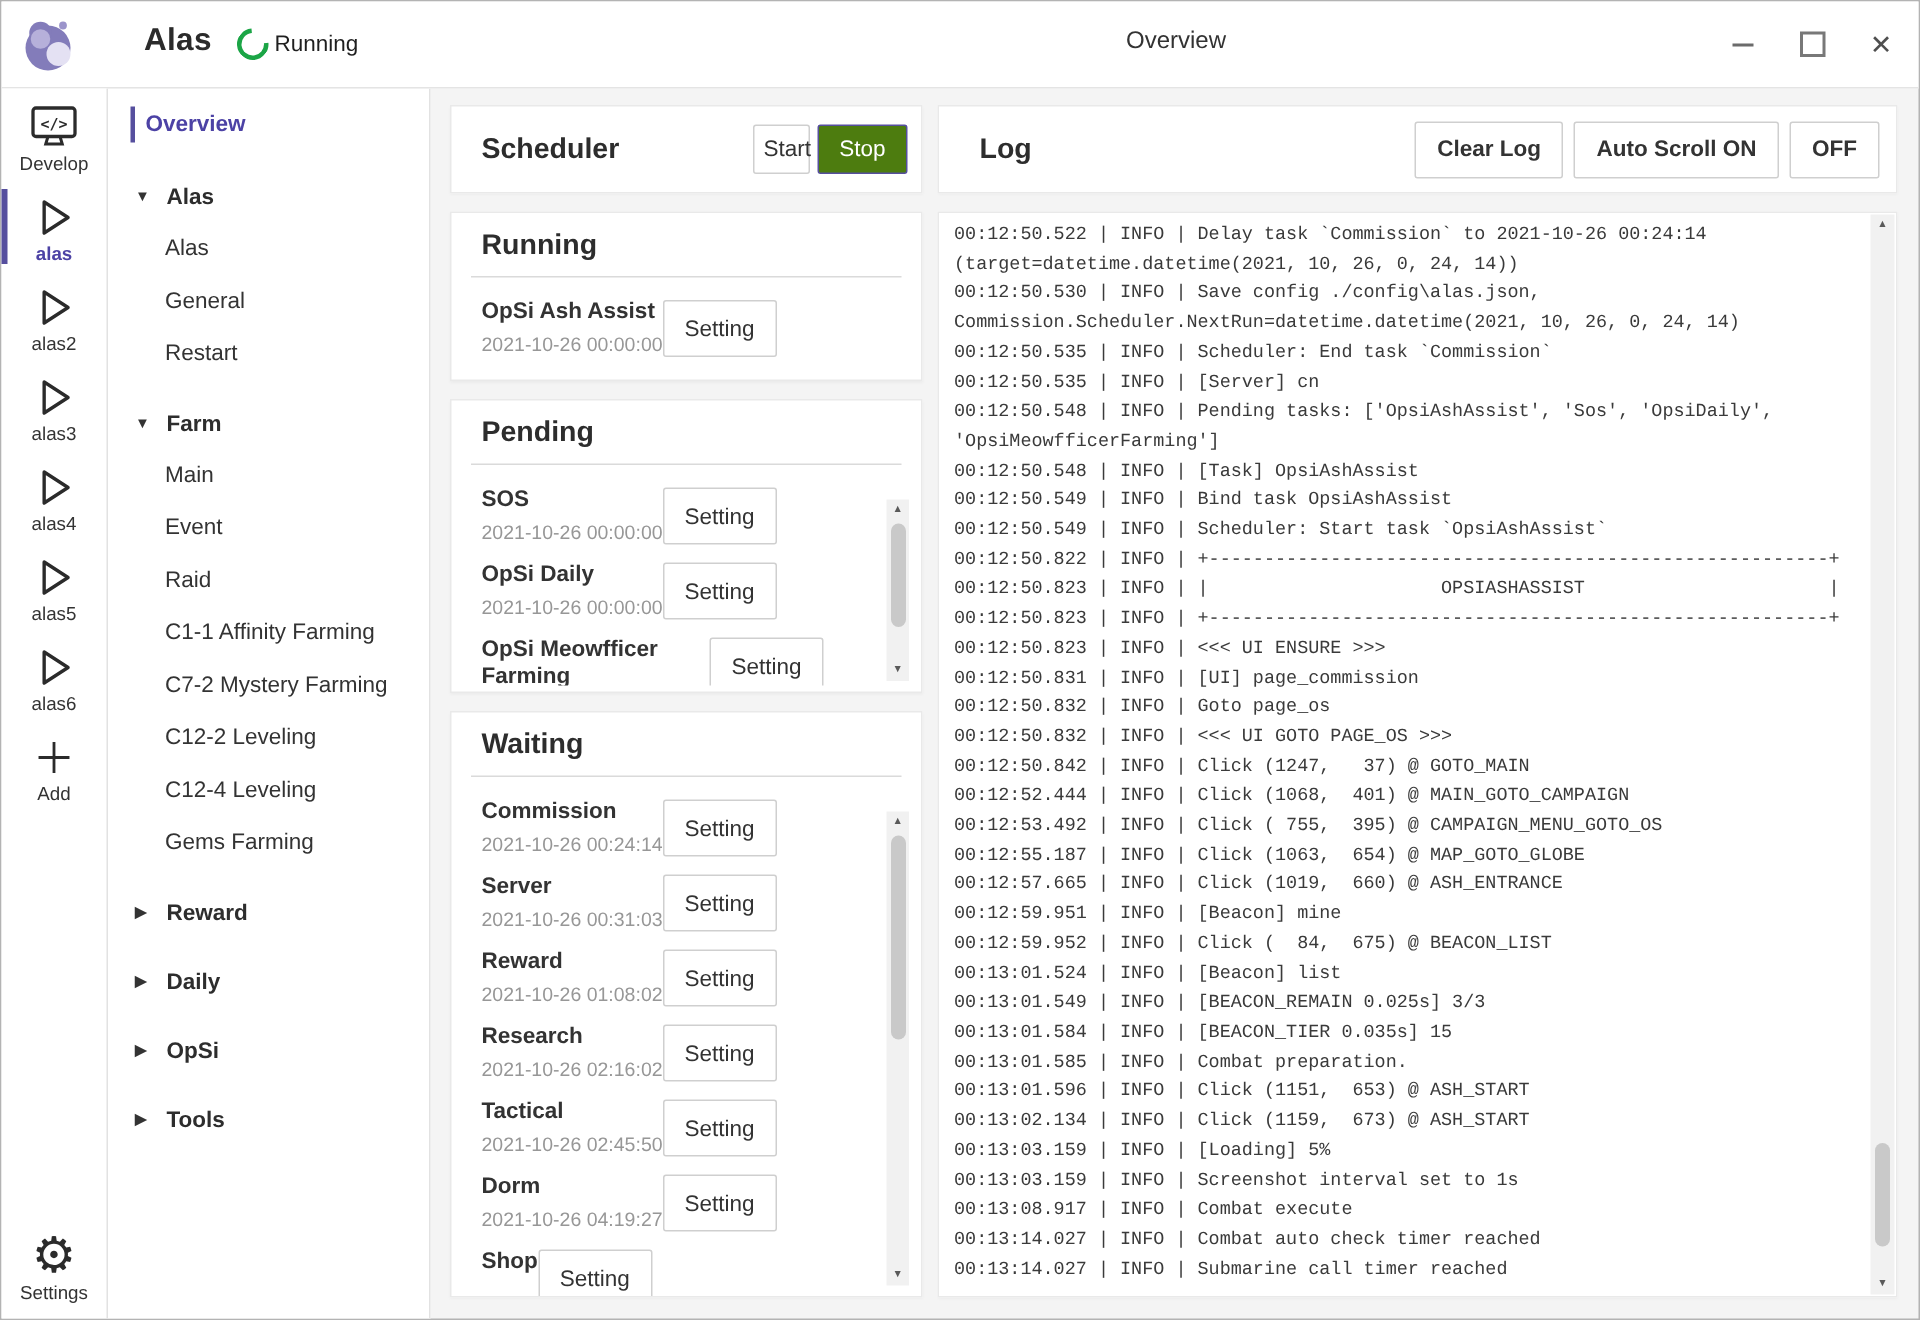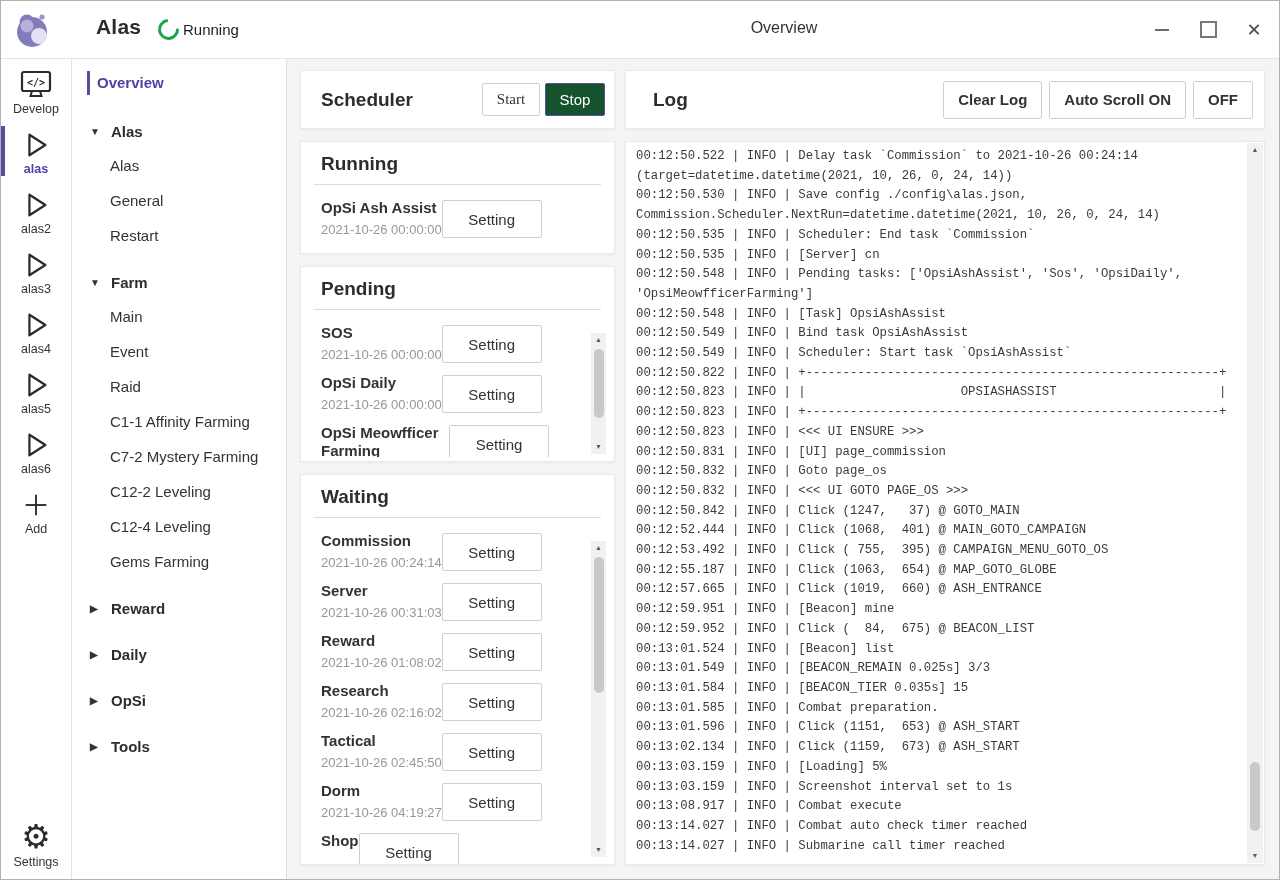--- a/index.html
+++ b/index.html
@@ -39,35 +39,35 @@
 
   .content{flex:1;display:flex;gap:10px;padding:11px 14px 14px 13px;box-sizing:border-box;}
   .col-mid{width:315px;flex:none;display:flex;flex-direction:column;gap:12px;}
   .col-log{flex:1;display:flex;flex-direction:column;gap:12px;min-width:0;}
   .panel{background:#fff;border:1px solid #e9e9e9;box-shadow:0 1px 2px rgba(0,0,0,.04);box-sizing:border-box;}
   .panel h2{margin:0;font-size:19px;font-weight:600;color:#2d2d2d;}
 
   .scheduler{height:59px;flex:none;display:flex;align-items:center;padding:0 9px 0 20px;}
   .scheduler h2{flex:1;}
   .btn{font-family:inherit;font-size:15px;color:#333;background:#fff;border:1px solid #cfcfcf;border-radius:2px;cursor:pointer;}
-  .btn.start{width:58px;height:33px;font-family:Liberation Serif, serif;}
-  .btn.primary{width:60px;height:33px;background:#14532d;color:#fff;border-color:#564f9e;margin-left:5px;}
+  .btn.start{width:38px;height:33px;}
+  .btn.primary{width:60px;height:33px;background:#4d7c0f;color:#fff;border-color:#564f9e;margin-left:5px;}
 
   .head{padding:11px 20px 0;}
   .divider{height:1px;background:#dadada;margin:9px 13px 0;}
   .running{height:113px;flex:none;overflow:hidden;}
   .pending{height:196px;flex:none;position:relative;overflow:hidden;}
   .waiting{flex:1;position:relative;overflow:hidden;}
   .tasks{padding-top:6px;}
   .pending .tasks{height:141px;overflow:hidden;}
   .pending .task,.waiting .task{padding-right:65px;}
   .task{display:flex;justify-content:flex-start;align-items:flex-start;padding:8px 25px 0 20px;height:42px;}
   .task-name{font-size:15px;font-weight:600;color:#333;line-height:18px;max-width:165px;}
   .task-time{font-size:13px;color:#979797;margin-top:5px;}
-  .btn.setting{width:100px;height:38px;flex:none;margin-top:1px;}
+  .btn.setting{width:76px;height:38px;flex:none;margin-top:1px;}
 
   .log-head{height:59px;flex:none;display:flex;align-items:center;padding:0 11px 0 27px;}
   .log-head h2{flex:1;}
   .log-head .btn{height:38px;padding:0 14px;margin-left:7px;font-weight:bold;}
   .log-body{flex:1;position:relative;overflow:hidden;padding:5px 36px 0 10px;}
   .log-line{font-family:"Liberation Mono","DejaVu Sans Mono",monospace;font-size:12.3px;line-height:19.7px;color:#3a3a3a;white-space:pre;}
 
   
   .sb{position:absolute;width:15px;background:#f1f1f1;}
   .sb .arrow{position:absolute;left:0;right:0;text-align:center;font-size:7px;color:#5a5a5a;height:12px;line-height:12px;}

